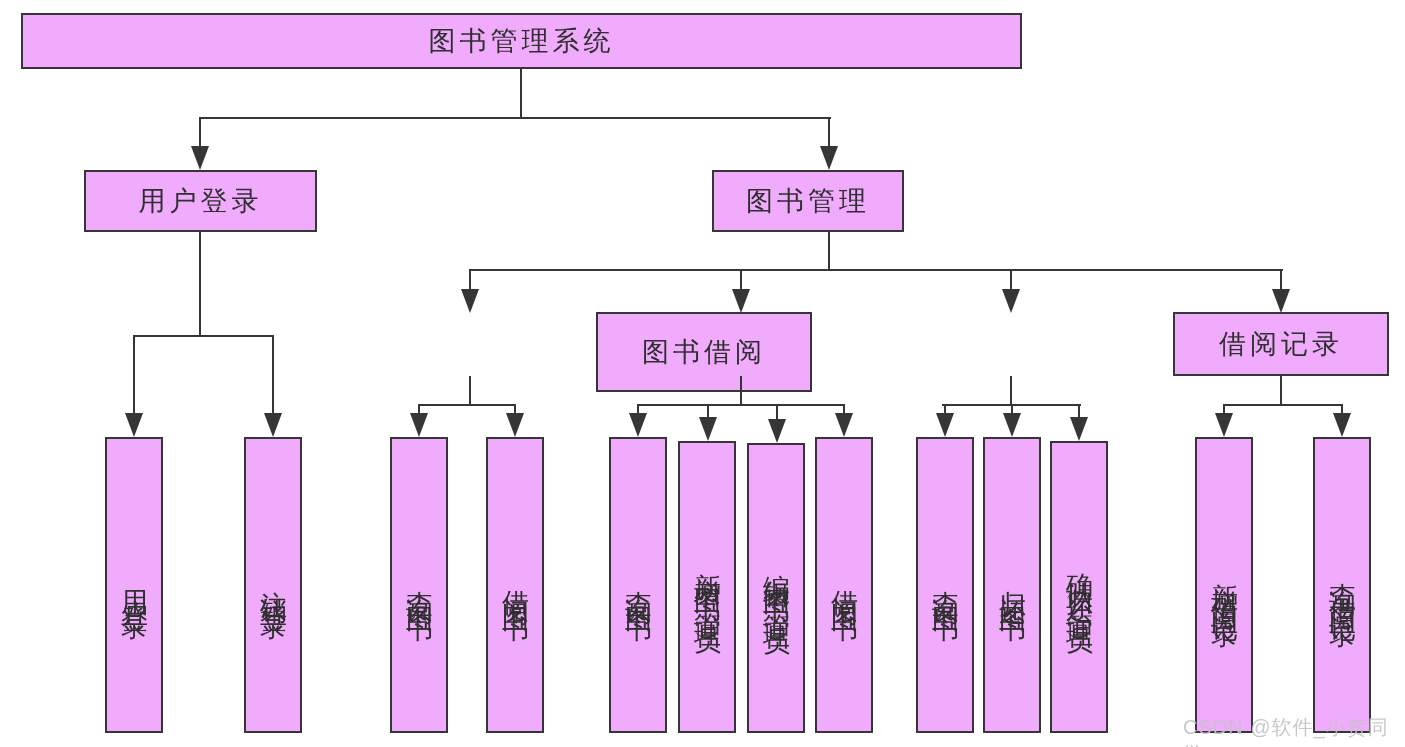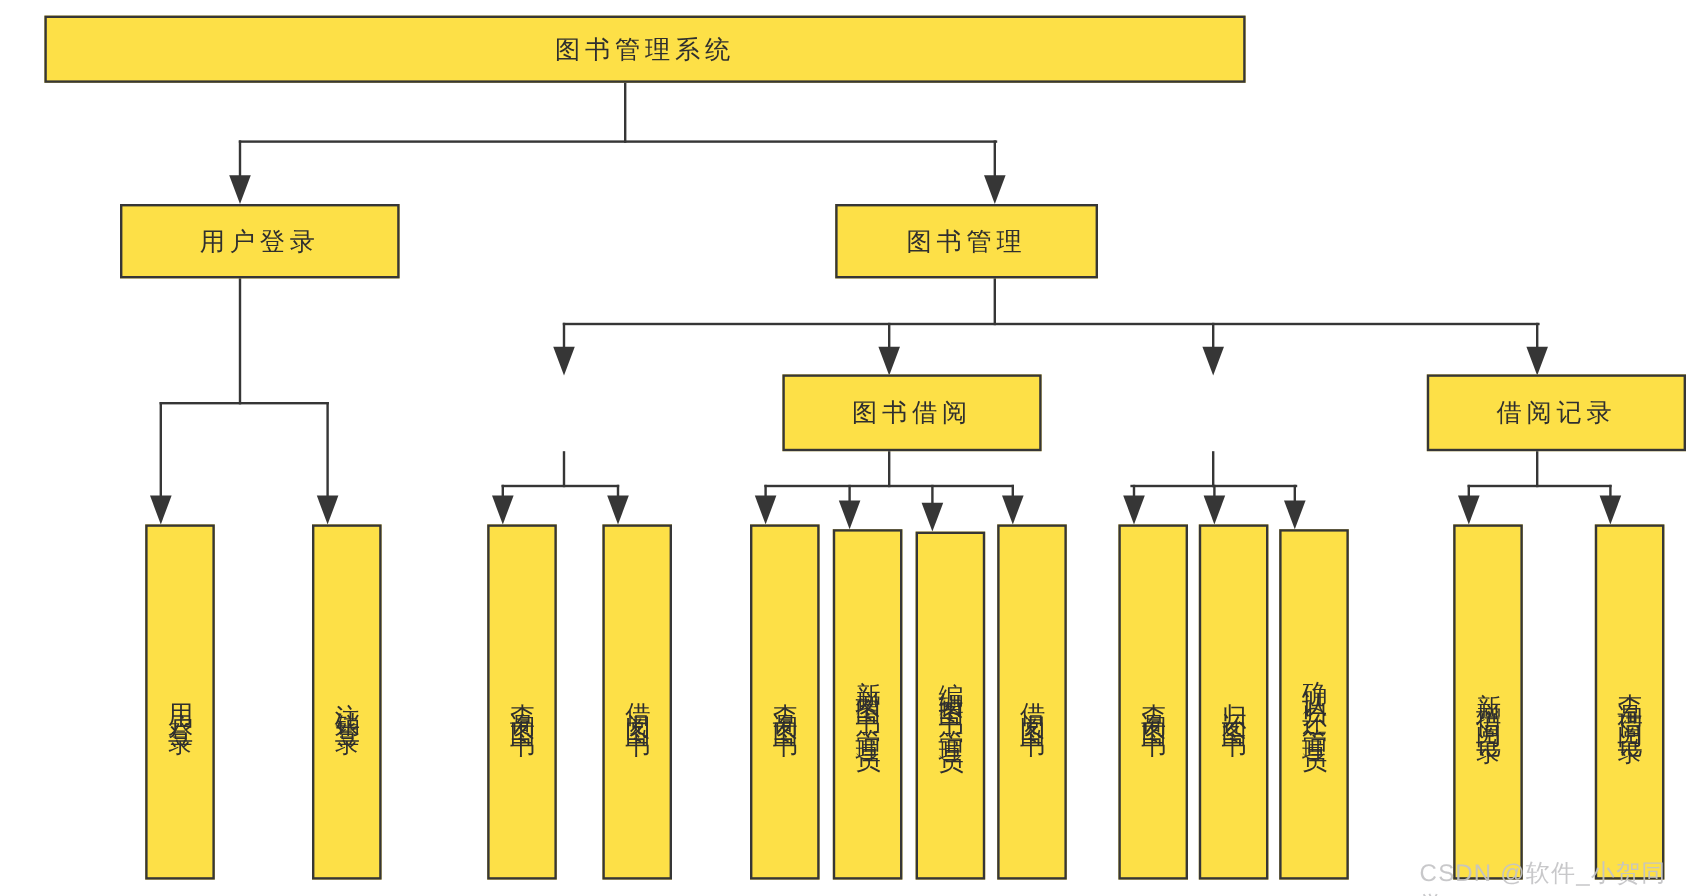--- a/index.html
+++ b/index.html
@@ -3,24 +3,24 @@
 <meta charset="utf-8">
 <style>
   * { margin:0; padding:0; box-sizing:border-box; }
   html,body { background:#ffffff; }
   body { font-family:"Liberation Sans","DejaVu Sans",sans-serif; }
   .canvas {
     position:relative; width:1405px; height:747px;
     background:#ffffff; overflow:hidden; color:#2f2f2f;
   }
   .node {
-    position:absolute; border:2px solid #363636; background:#fde047;
+    position:absolute; border:2px solid #363636; background:#f0abfc;
     display:flex; align-items:center; justify-content:center;
-    font-size:21px; letter-spacing:4px; color:#2f2f2f;
-    text-align:center; white-space:nowrap;margin-left:16px;
+    font-size:27px; letter-spacing:4px; color:#2f2f2f;
+    text-align:center; white-space:nowrap;
   }
   .node.vert {
     writing-mode:vertical-rl; text-orientation:mixed;
     letter-spacing:8px; line-height:1; white-space:normal;
   }
   .vl { position:absolute; width:2px; background:#363636; }
   .hl { position:absolute; height:2px; background:#363636; }
   .arrow {
     position:absolute; width:0; height:0;
     border-left:9px solid transparent; border-right:9px solid transparent;
@@ -39,41 +39,41 @@
   <div class="node" style="left:21px;top:13px;width:1001px;height:56px">图书管理系统</div>
 
   <div class="vl" style="left:520px;top:69px;height:50px"></div>
   <div class="hl" style="left:199px;top:117px;width:632px"></div>
   <div class="vl" style="left:199px;top:117px;height:30px"></div>
   <div class="vl" style="left:828px;top:117px;height:30px"></div>
   <div class="arrow" style="left:191px;top:146px"></div>
   <div class="arrow" style="left:820px;top:146px"></div>
 
   <div class="node" style="left:84px;top:170px;width:233px;height:62px">用户登录</div>
-  <div class="node" style="left:680px;top:170px;width:219px;height:62px">图书管理</div>
+  <div class="node" style="left:712px;top:170px;width:192px;height:62px">图书管理</div>
 
   <div class="vl" style="left:199px;top:232px;height:105px"></div>
   <div class="hl" style="left:133px;top:335px;width:141px"></div>
   <div class="vl" style="left:133px;top:335px;height:80px"></div>
   <div class="vl" style="left:272px;top:335px;height:80px"></div>
   <div class="arrow" style="left:125px;top:413px"></div>
   <div class="arrow" style="left:264px;top:413px"></div>
 
   <div class="vl" style="left:828px;top:232px;height:39px"></div>
   <div class="hl" style="left:469px;top:269px;width:814px"></div>
   <div class="vl" style="left:469px;top:269px;height:22px"></div>
   <div class="vl" style="left:740px;top:269px;height:22px"></div>
   <div class="vl" style="left:1010px;top:269px;height:22px"></div>
   <div class="vl" style="left:1280px;top:269px;height:22px"></div>
   <div class="arrow" style="left:461px;top:289px"></div>
   <div class="arrow" style="left:732px;top:289px"></div>
   <div class="arrow" style="left:1002px;top:289px"></div>
   <div class="arrow" style="left:1272px;top:289px"></div>
 
-  <div class="node" style="left:636px;top:312px;width:216px;height:64px">图书借阅</div>
+  <div class="node" style="left:596px;top:312px;width:216px;height:80px">图书借阅</div>
   <div class="node" style="left:1173px;top:312px;width:216px;height:64px">借阅记录</div>
 
   <div class="vl" style="left:469px;top:376px;height:30px"></div>
   <div class="hl" style="left:418px;top:404px;width:98px"></div>
   <div class="vl" style="left:418px;top:404px;height:12px"></div>
   <div class="vl" style="left:514px;top:404px;height:12px"></div>
   <div class="arrow" style="left:410px;top:413px"></div>
   <div class="arrow" style="left:506px;top:413px"></div>
 
   <div class="vl" style="left:740px;top:376px;height:30px"></div>

